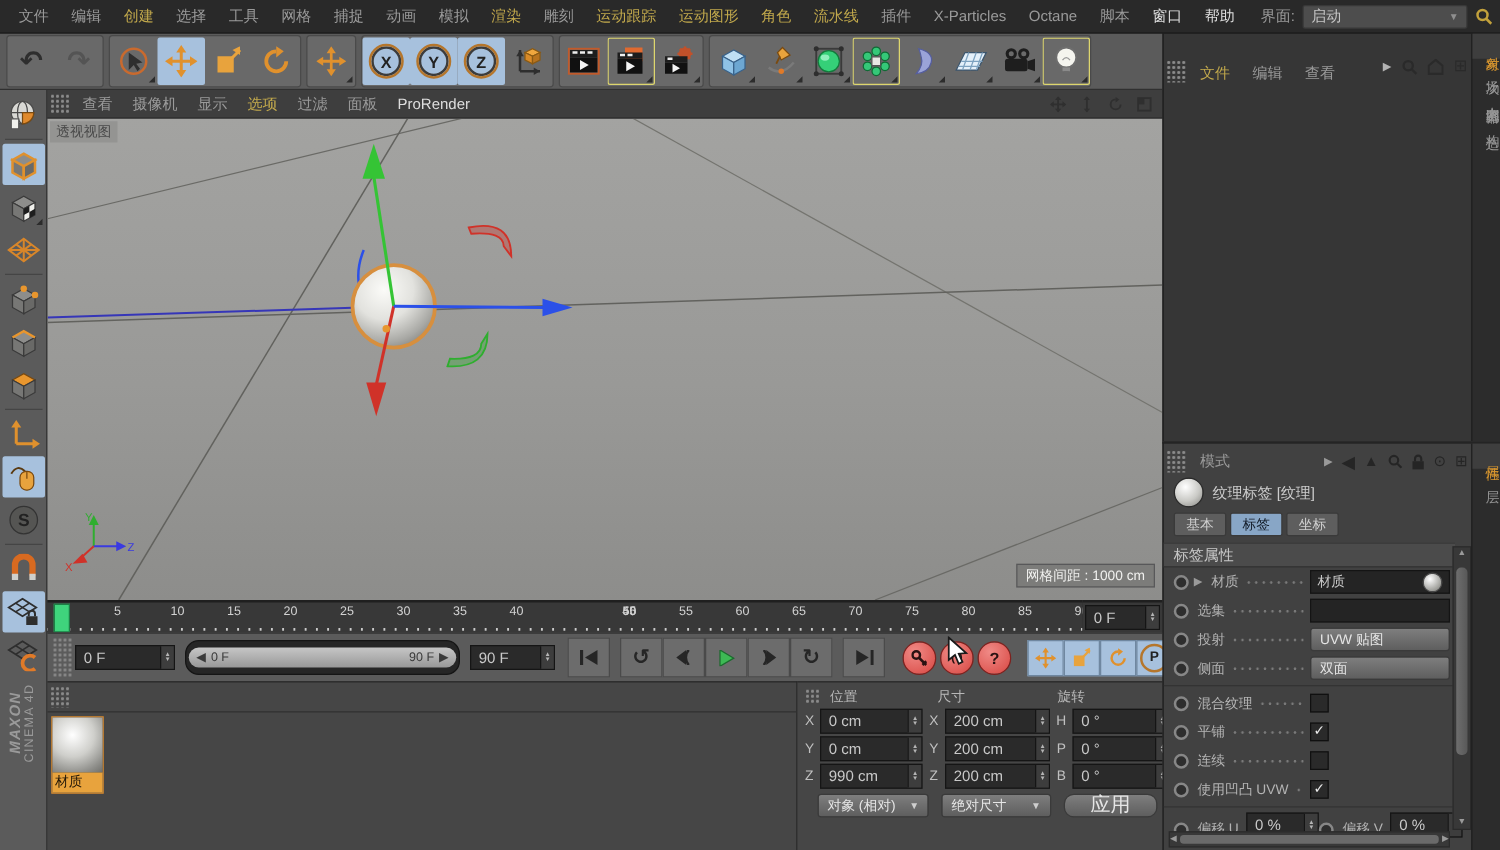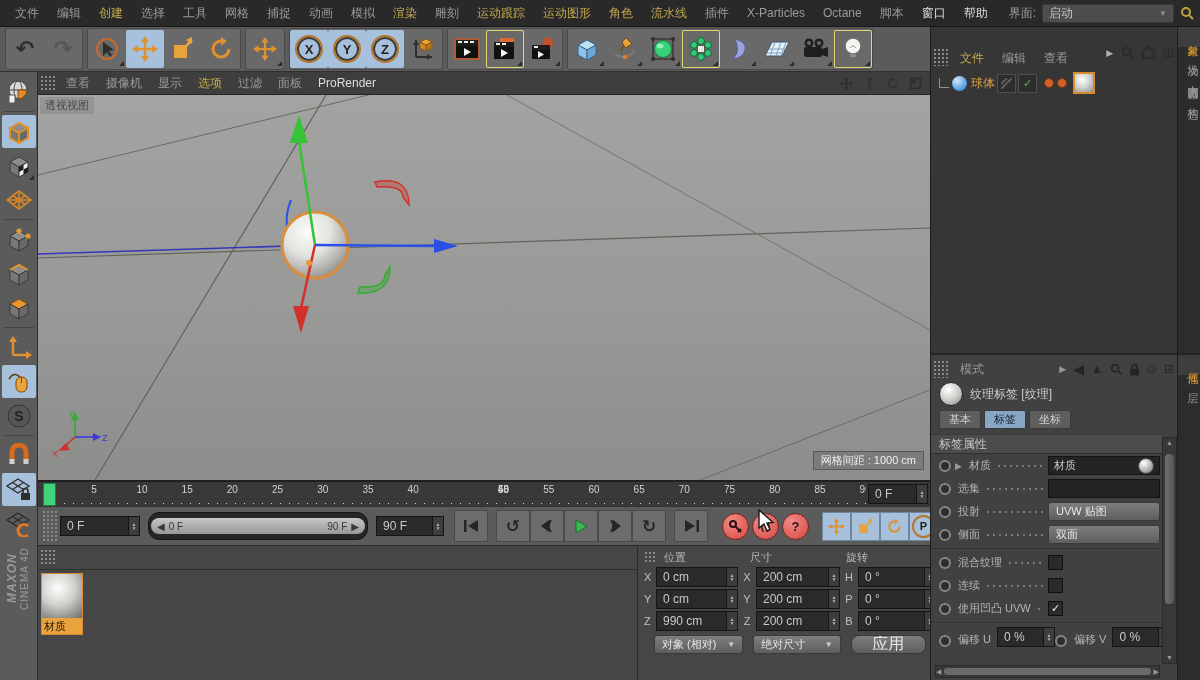--- a/index.html
+++ b/index.html
@@ -848,39 +848,20 @@
       <svg width="13" height="13" viewBox="0 0 14 14">
         <circle cx="6" cy="6" r="4" fill="none" stroke="#2a2a2a" stroke-width="2"></circle>
         <line x1="9" y1="9" x2="13" y2="13" stroke="#2a2a2a" stroke-width="2"></line>
       </svg>
       <svg width="13" height="13" viewBox="0 0 14 14">
         <polygon points="7,1 13,6 13,13 1,13 1,6" fill="none" stroke="#2a2a2a" stroke-width="1.8"></polygon>
       </svg>
       <span style="color:#2a2a2a;font-size:13px">⊞</span>
     </div>
   </div>
-  <div id="obj-row">
-    <span class="branch"></span>
-    <span class="osphere"></span>
-    <span id="obj-name">球体</span>
-    <span class="slot">
-      <svg width="11" height="11" viewBox="0 0 11 11">
-        <line x1="0" y1="11" x2="11" y2="0" stroke="#5e5e5e" stroke-width="2"></line>
-        <line x1="0" y1="6" x2="6" y2="0" stroke="#5e5e5e" stroke-width="2"></line>
-      </svg>
-    </span>
-    <span class="slot">
-        <span style="color:#4ec24e">✓</span>
-      </span>
-    <span class="vdots">
-        <i></i>
-        <i></i>
-      </span>
-    <span class="tagthumb"></span>
-  </div>
   <div class="vtabs">
       <div class="vtab active">对象</div>
       <div class="vtab">场次</div>
       <div class="vtab">内容浏览器</div>
       <div class="vtab">构造</div>
     </div>
 </div>
 
 <div id="attribute-manager" class="panel">
   <div class="am-menu">
@@ -959,20 +940,28 @@
   <div class="arow">
     <span class="anim"></span>
     <span class="alabel">混合纹理</span>
     <span class="leader"></span>
     <div class="afield">
         <span class="chk"></span>
       </div>
   </div>
   <div class="arow">
     <span class="anim"></span>
+    <span class="alabel">平铺</span>
+    <span class="leader"></span>
+    <div class="afield">
+        <span class="chk on"></span>
+      </div>
+  </div>
+  <div class="arow">
+    <span class="anim"></span>
     <span class="alabel">连续</span>
     <span class="leader"></span>
     <div class="afield">
         <span class="chk"></span>
       </div>
   </div>
   <div class="arow">
     <span class="anim"></span>
     <span class="alabel">使用凹凸 UVW</span>
     <span class="leader"></span>

